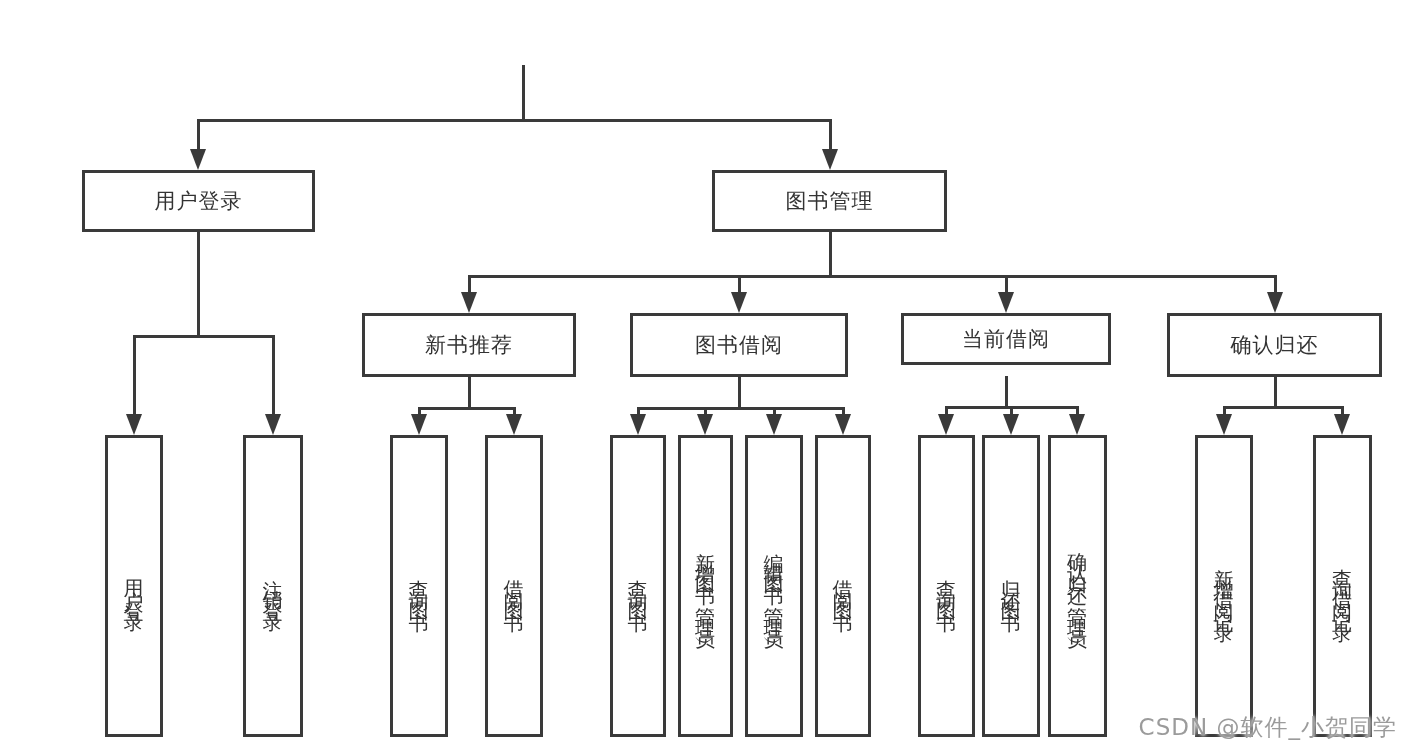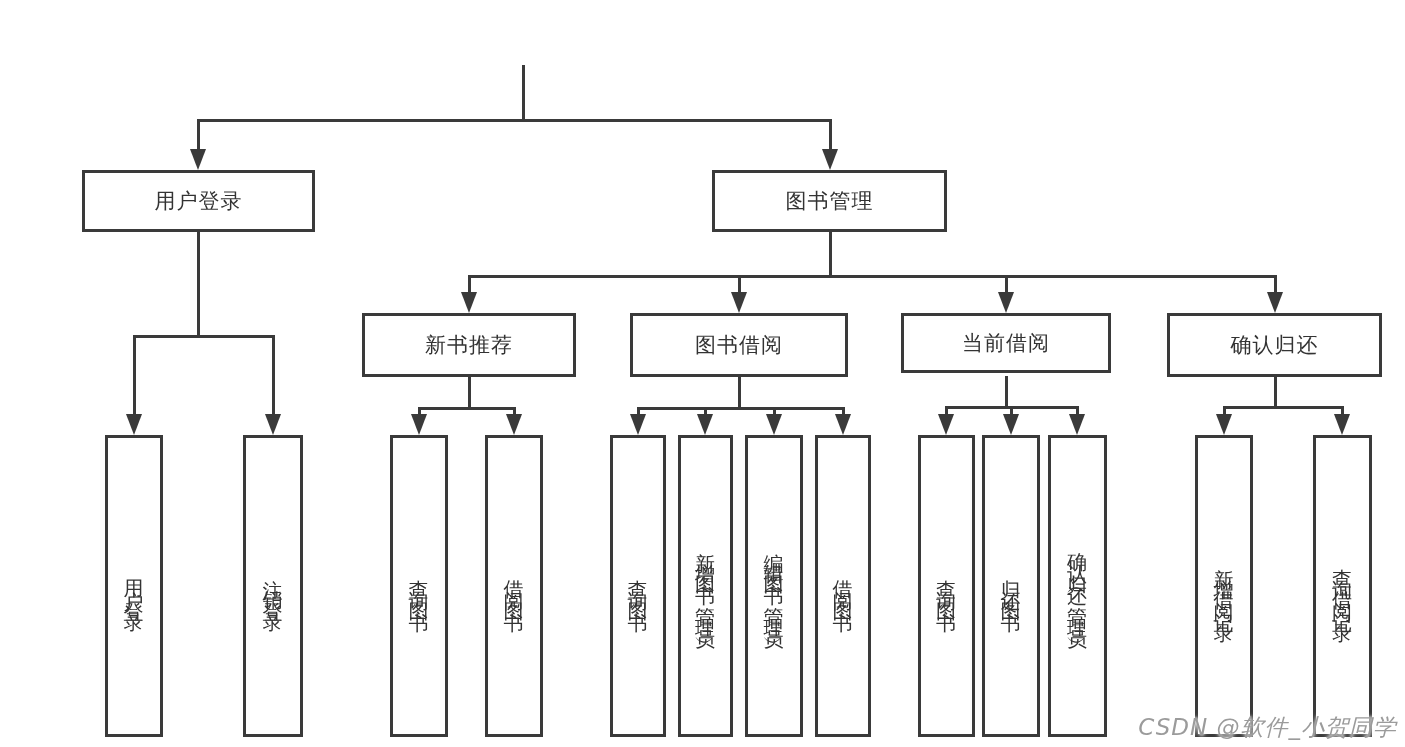--- a/index.html
+++ b/index.html
@@ -27,38 +27,38 @@
   }
   .line{position:absolute;background:var(--line);}
   .arrow{
     position:absolute;width:0;height:0;
     border-left:8px solid transparent;border-right:8px solid transparent;
     border-top:21px solid var(--line);
   }
   #watermark{
     position:absolute;right:8px;bottom:4px;
     font-size:23px;color:var(--wm);letter-spacing:1px;
-    text-shadow:0 0 3px #fff,0 0 5px #fff;white-space:nowrap;font-style:italic;
+    text-shadow:0 0 3px #fff,0 0 5px #fff;white-space:nowrap;
   }
 </style>
 </head>
 <body>
 
 <div id="canvas">
 
 
   <div class="hbox" style="left:82px;top:170px;width:233px;height:62px;">用户登录</div>
 
   <div class="hbox" style="left:712px;top:170px;width:235px;height:62px;">图书管理</div>
 
   <div class="hbox" style="left:362px;top:313px;width:214px;height:64px;">新书推荐</div>
 
   <div class="hbox" style="left:630px;top:313px;width:218px;height:64px;">图书借阅</div>
 
-  <div class="hbox" style="left:901px;top:313px;width:210px;height:60px;">当前借阅</div>
+  <div class="hbox" style="left:901px;top:313px;width:210px;height:52px;">当前借阅</div>
 
   <div class="hbox" style="left:1167px;top:313px;width:215px;height:64px;">确认归还</div>
 
   <div class="vbox" style="left:105px;width:58px;">用户登录</div>
   <div class="vbox" style="left:243px;width:60px;">注销登录</div>
 
   <div class="vbox" style="left:390px;width:58px;">查询图书</div>
   <div class="vbox" style="left:485px;width:58px;">借阅图书</div>
 
   <div class="vbox" style="left:610px;width:56px;">查询图书</div>

